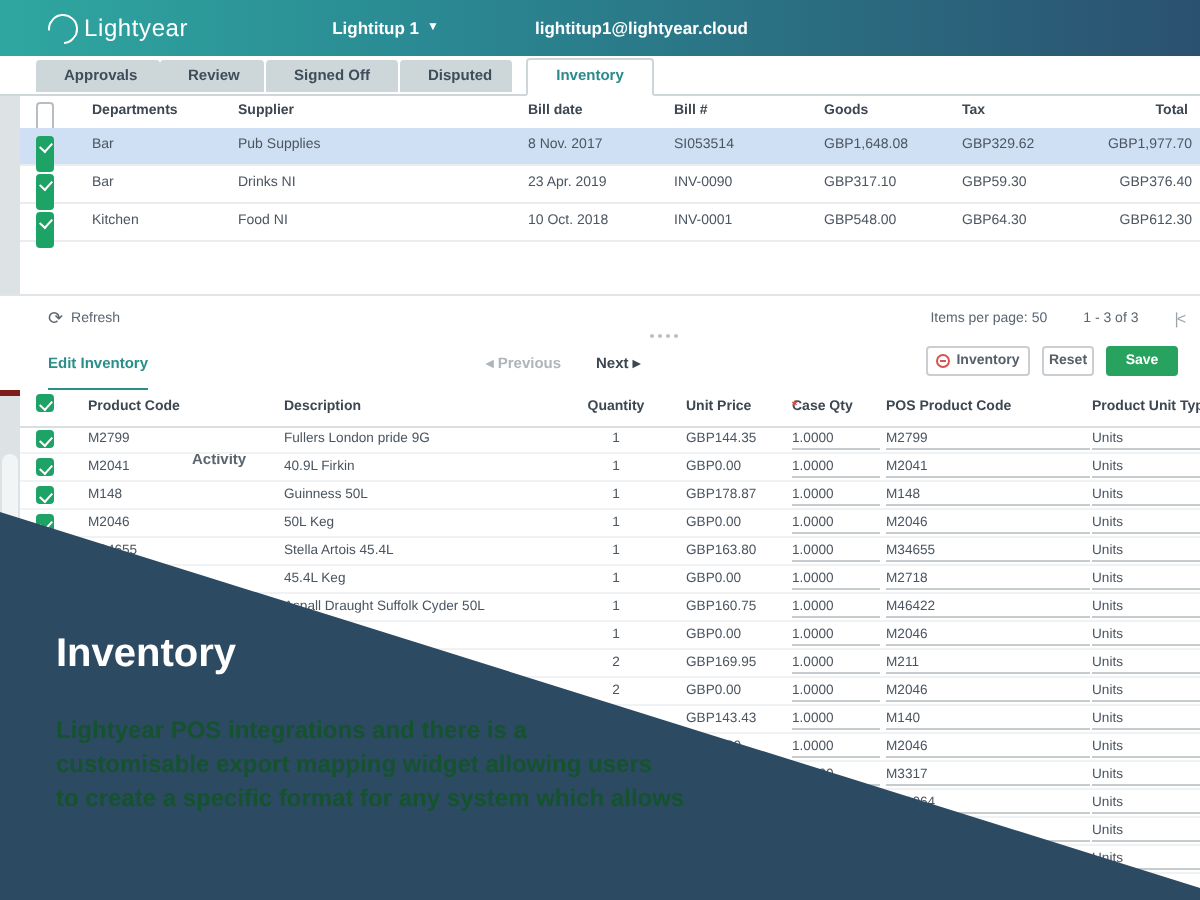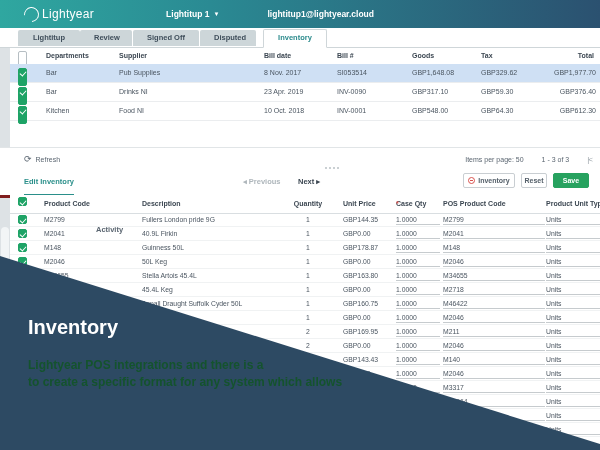--- a/index.html
+++ b/index.html
@@ -110,21 +110,21 @@
       <span class="caret">▼</span>
     </div>
     <div class="email">lightitup1@lightyear.cloud</div>
   </div>
 
   <div class="left-strip">
     <div class="left-thumb"></div>
   </div>
 
   <div class="tabstrip">
-    <div class="tab" style="left:18px;width:34px;">Lightitup</div>
+    <div class="tab" style="left:18px;width:34px;">Approvals</div>
     <div class="tab" style="left:80px;width:24px;">Review</div>
     <div class="tab" style="left:133px;width:38px;">Signed Off</div>
     <div class="tab" style="left:200px;width:28px;">Disputed</div>
     <div class="tab active" style="left:263px;width:34px;">Inventory</div>
   </div>
 
   <div class="t1head">
     <span class="cb c-cb"></span>
     <span class="c-dept">Departments</span>
     <span class="c-sup">Supplier</span>
@@ -381,16 +381,17 @@
     <span class="c2-case inputcell f-case_qty"></span>
     <span class="c2-pos inputcell f-pos_code"></span>
     <span class="c2-unit inputcell f-unit_type">Units</span>
   </div>
     </div>
 
   <div class="overlay"></div>
   <div class="ov-title">Inventory</div>
   <div class="ov-body">
     <div>Lightyear POS integrations and there is a</div>
+    <div>customisable export mapping widget allowing users</div>
     <div>to create a specific format for any system which allows</div>
   </div>
 
 </div>
 
 </body></html>

